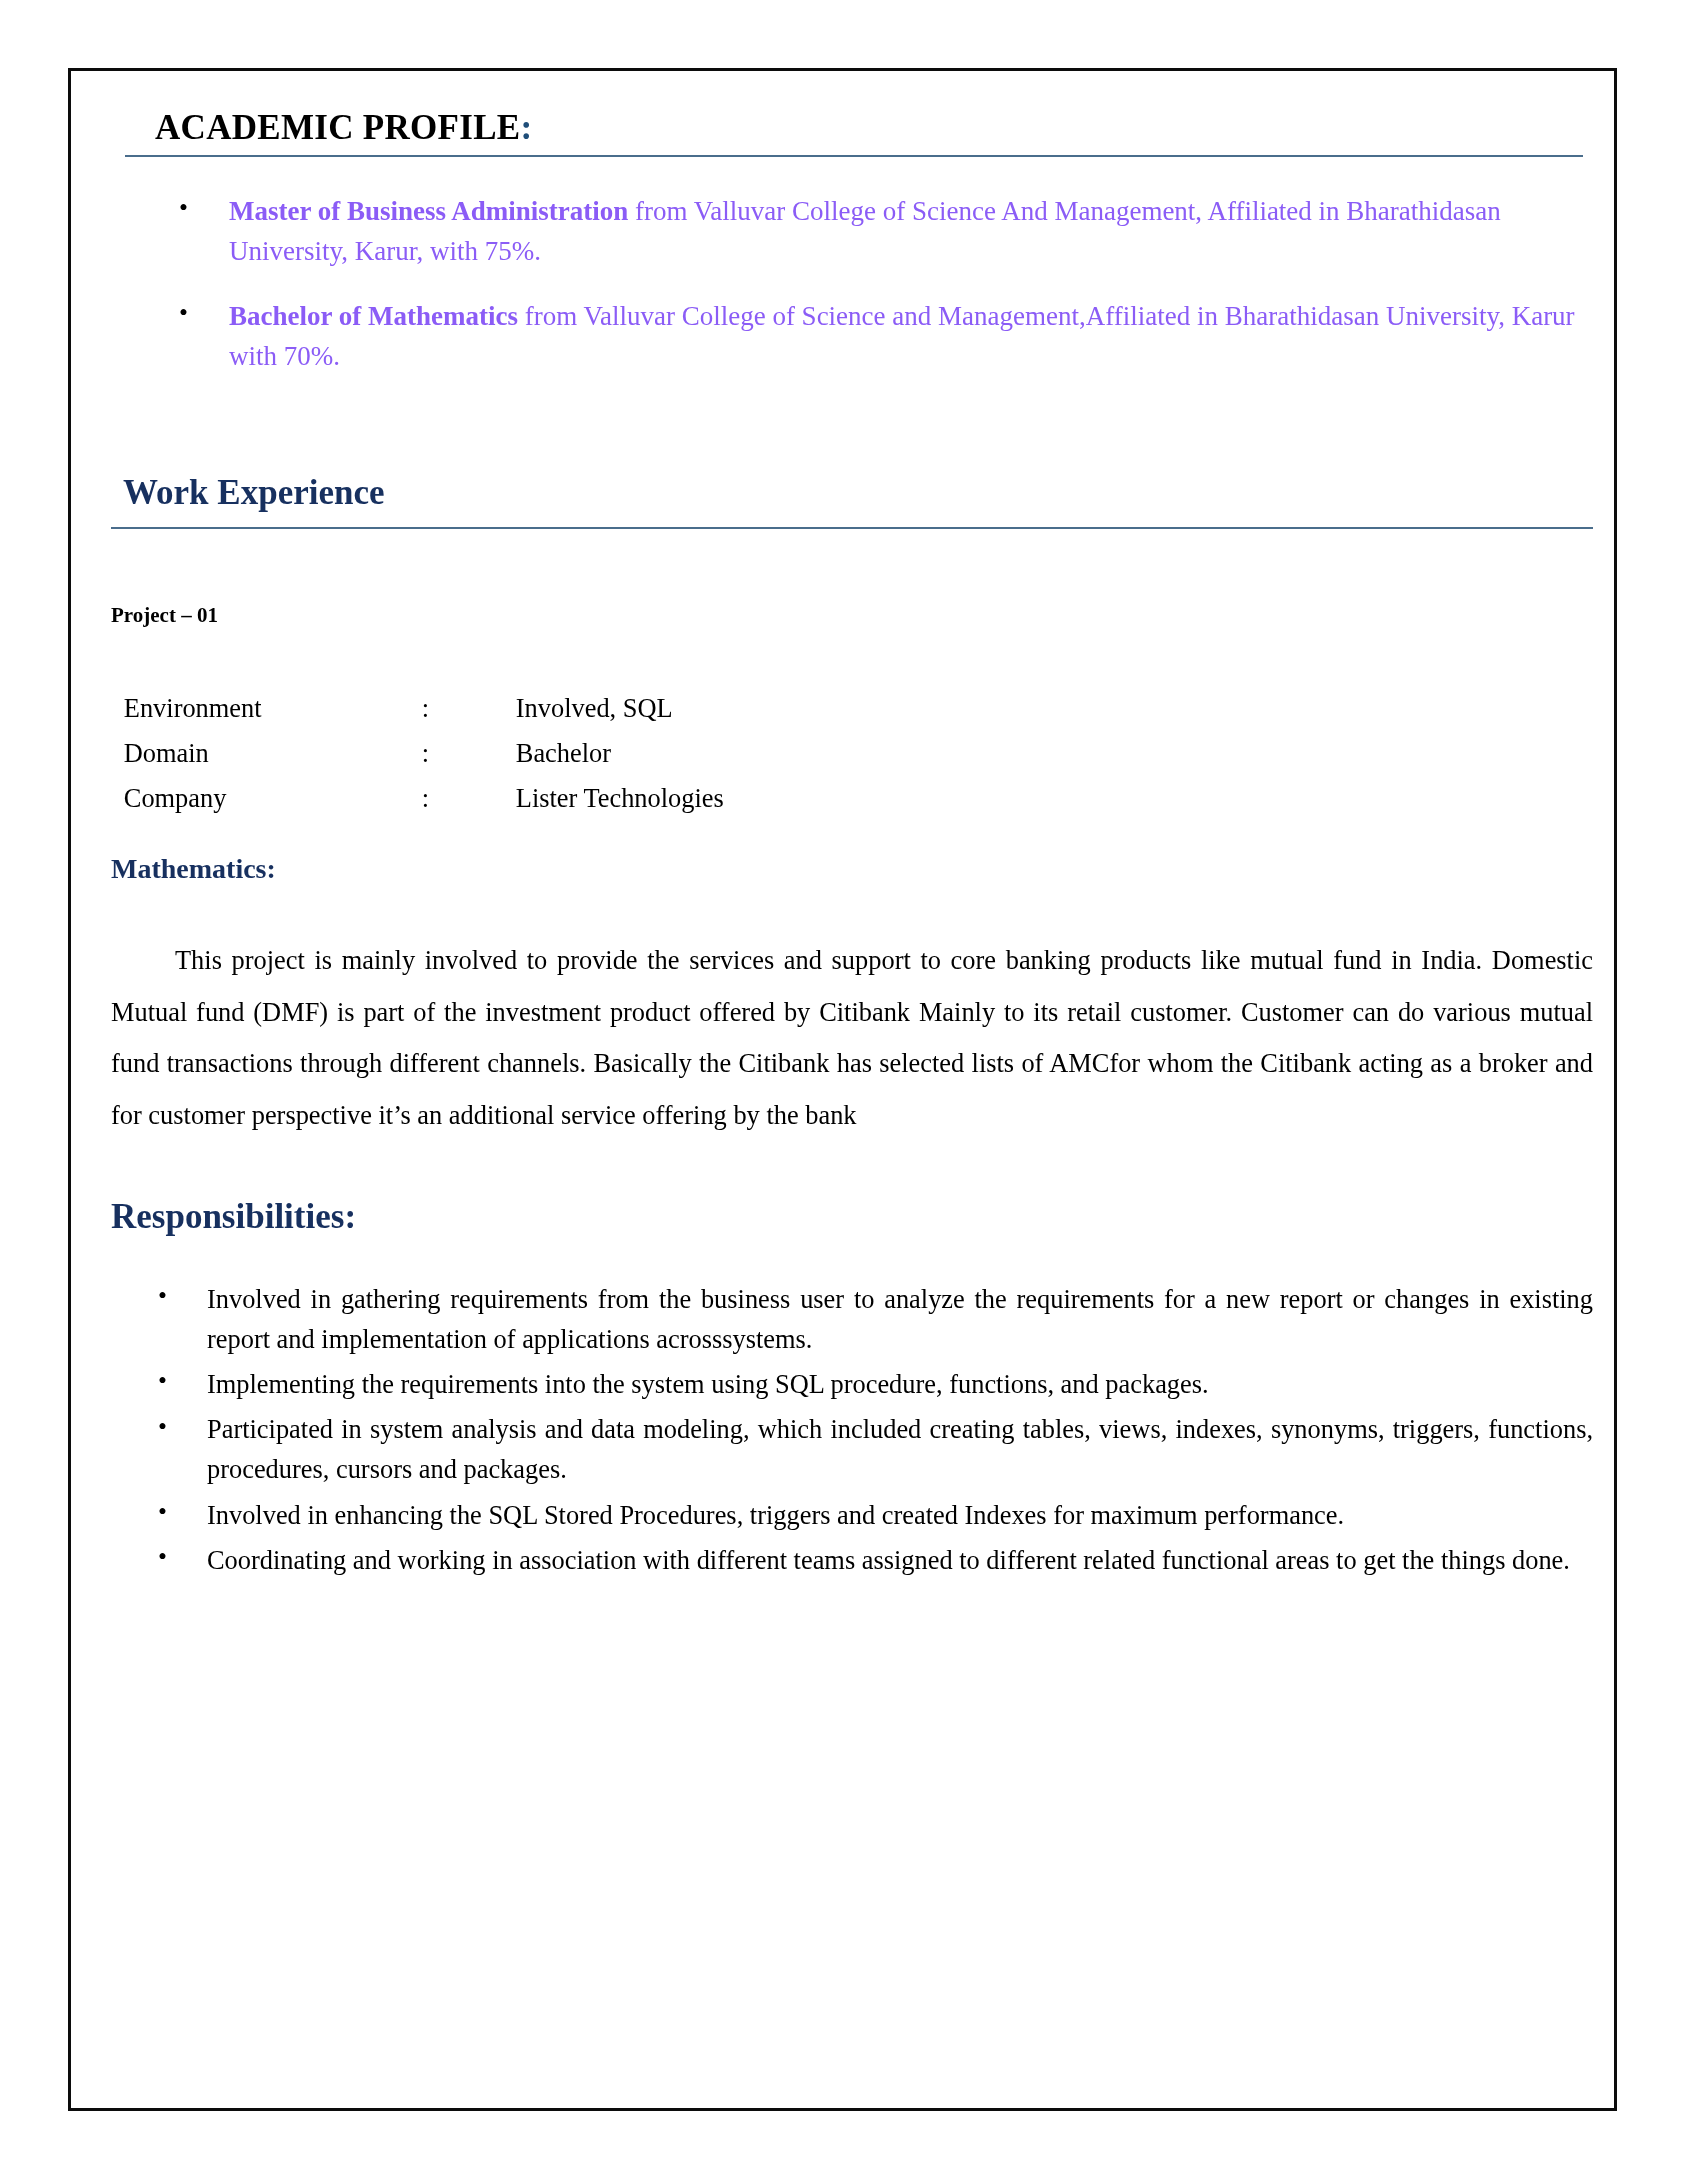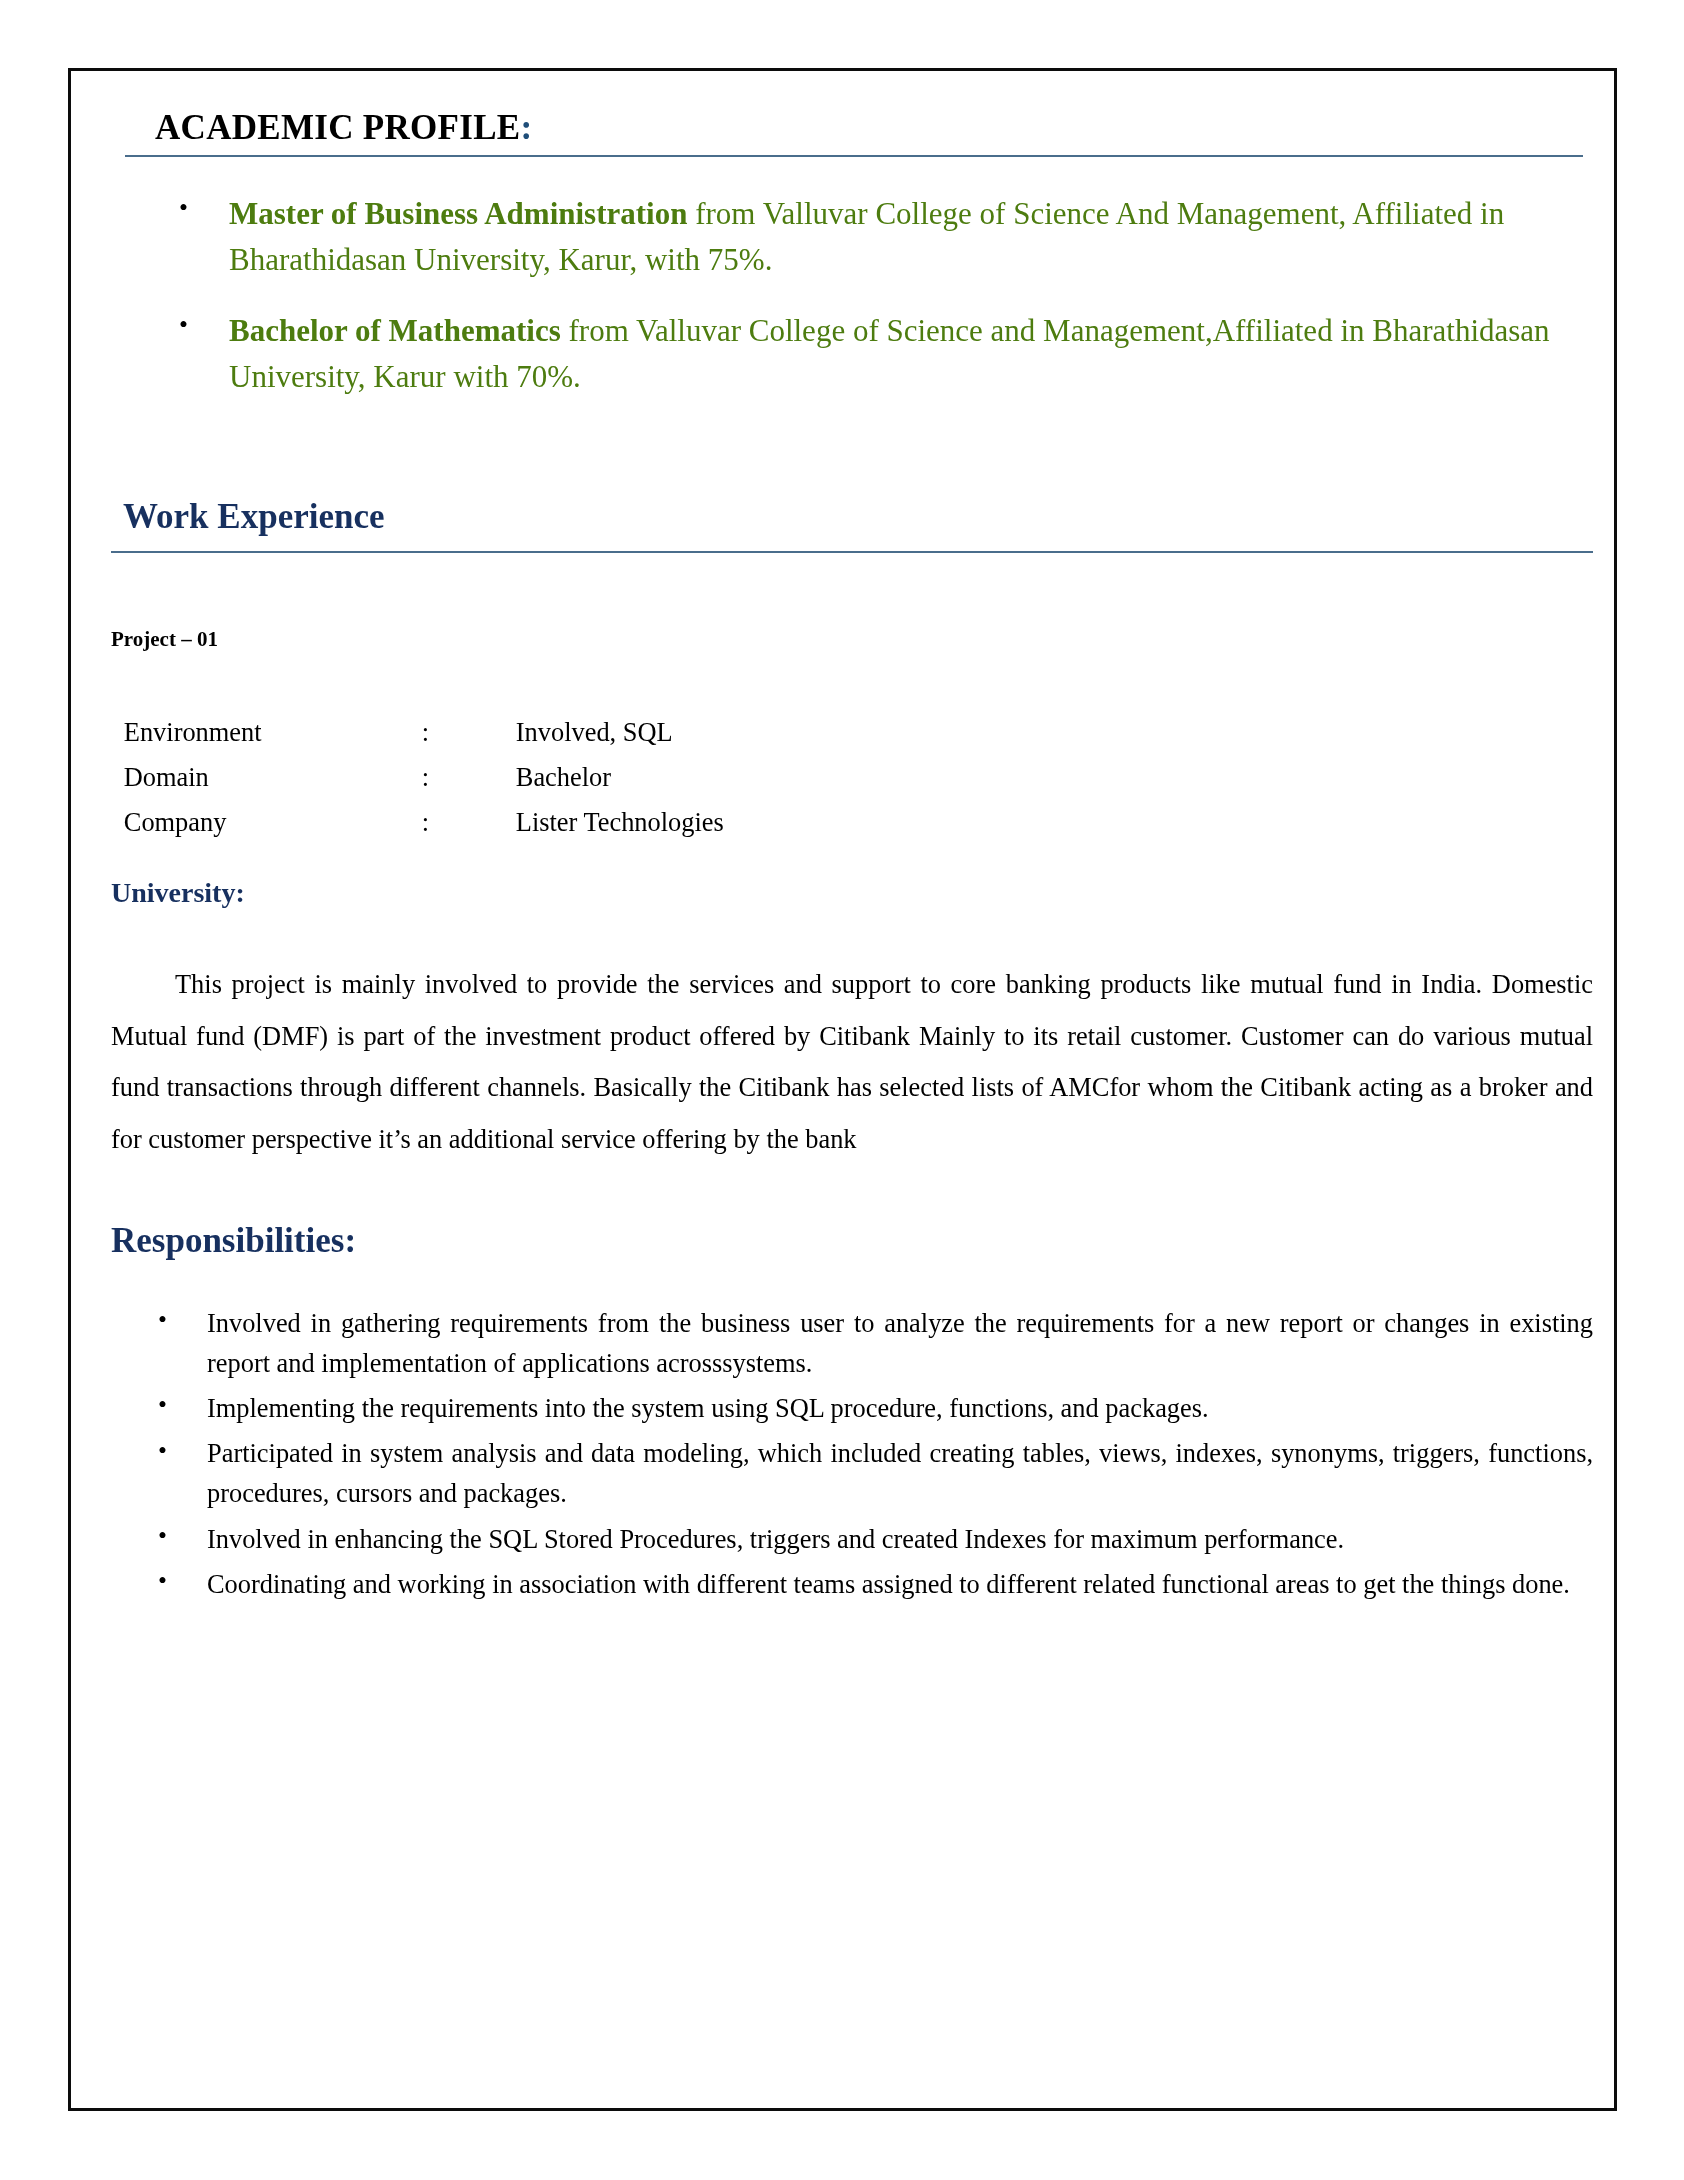--- a/index.html
+++ b/index.html
@@ -103,23 +103,23 @@
 
   
   ul.edu-list {
     list-style: none;
     margin: 0;
     padding: 0;
   }
   ul.edu-list > li {
     position: relative;
     padding-left: 118px;
-    font-size: 31px;
+    font-size: 27px;
     line-height: 1.5;
-    color: #4d7c0f;
+    color: #8b5cf6;
     margin-bottom: 24px;
   }
   ul.edu-list > li:last-child {
     margin-bottom: 0;
   }
   ul.edu-list > li::before {
     content: "\2022";
     position: absolute;
     left: 68px;
     top: -1.7px;
@@ -238,21 +238,21 @@
           <tr>
             <td class="meta-label">Company</td>
             <td class="meta-colon">:</td>
             <td class="meta-value">Lister Technologies</td>
           </tr>
         </tbody>
       </table>
 
       <div class="sp-28"></div>
 
-      <h3 class="h-desc">University:</h3>
+      <h3 class="h-desc">Mathematics:</h3>
 
       <div class="sp-56"></div>
 
       <p class="desc-para">This project is mainly involved to provide the services and support to core banking products like mutual fund in India. Domestic Mutual fund (DMF) is part of the investment product offered by Citibank Mainly to its retail customer. Customer can do various mutual fund transactions through different channels. Basically the Citibank has selected lists of AMCfor whom the Citibank acting as a broker and for customer perspective it’s an additional service offering by the bank</p>
 
       <div class="sp-62"></div>
 
       <h3 class="h-resp">Responsibilities:</h3>
 
       <div class="sp-46"></div>

